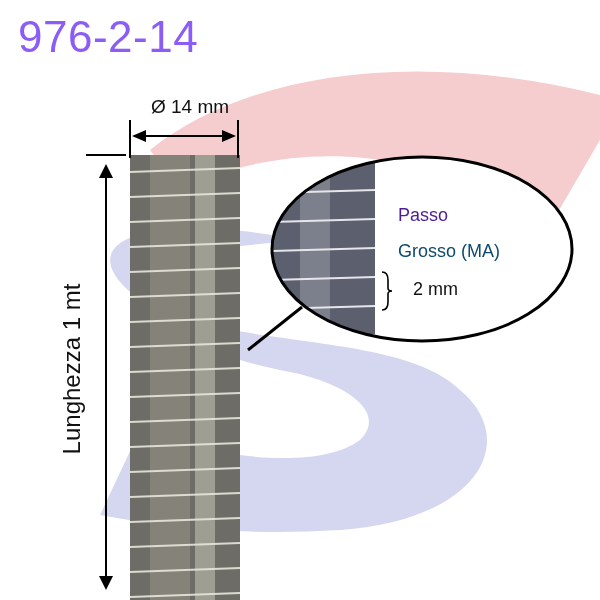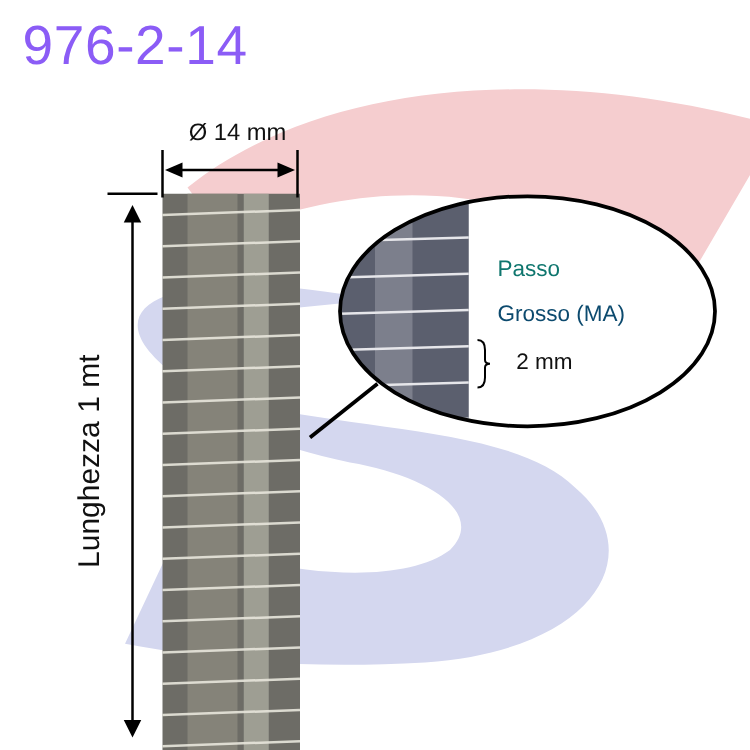--- a/index.html
+++ b/index.html
@@ -1,21 +1,21 @@
 <!DOCTYPE html>
 <html><head>
 <meta charset="utf-8">
 <style>
   html,body{margin:0;padding:0;}
   body{width:600px;height:600px;position:relative;overflow:hidden;background:#ffffff;font-family:"Liberation Sans",sans-serif;}
   .abs{position:absolute;}
   #code{left:18px;top:12px;font-size:44px;color:#8b5cf6;letter-spacing:0.5px;}
   #diam{left:134px;top:96px;font-size:19px;color:#111;margin-left:17px;}
   #len{left:-38px;top:355px;font-size:24px;color:#111;transform:rotate(-90deg);transform-origin:center;width:220px;text-align:center;}
-  #passo{left:398px;top:205px;font-size:18px;color:#0f766e;}
+  #passo{left:398px;top:205px;font-size:18px;color:#4c1d95;}
   #grosso{left:398px;top:241px;font-size:18px;color:#0c4a6e;}
   #pitch{left:413px;top:279px;font-size:18px;color:#111;text-align:center;}
   svg{position:absolute;left:0;top:0;}
 </style>
 </head>
 <body>
 
 <svg width="600" height="600" viewBox="0 0 600 600">
 
   <path d="M150 150 C 250 70, 420 50, 600 95 L 600 140 L 530 260 L 470 190 C 380 140, 260 150, 180 190 Z" fill="#f5cdcf"></path>

